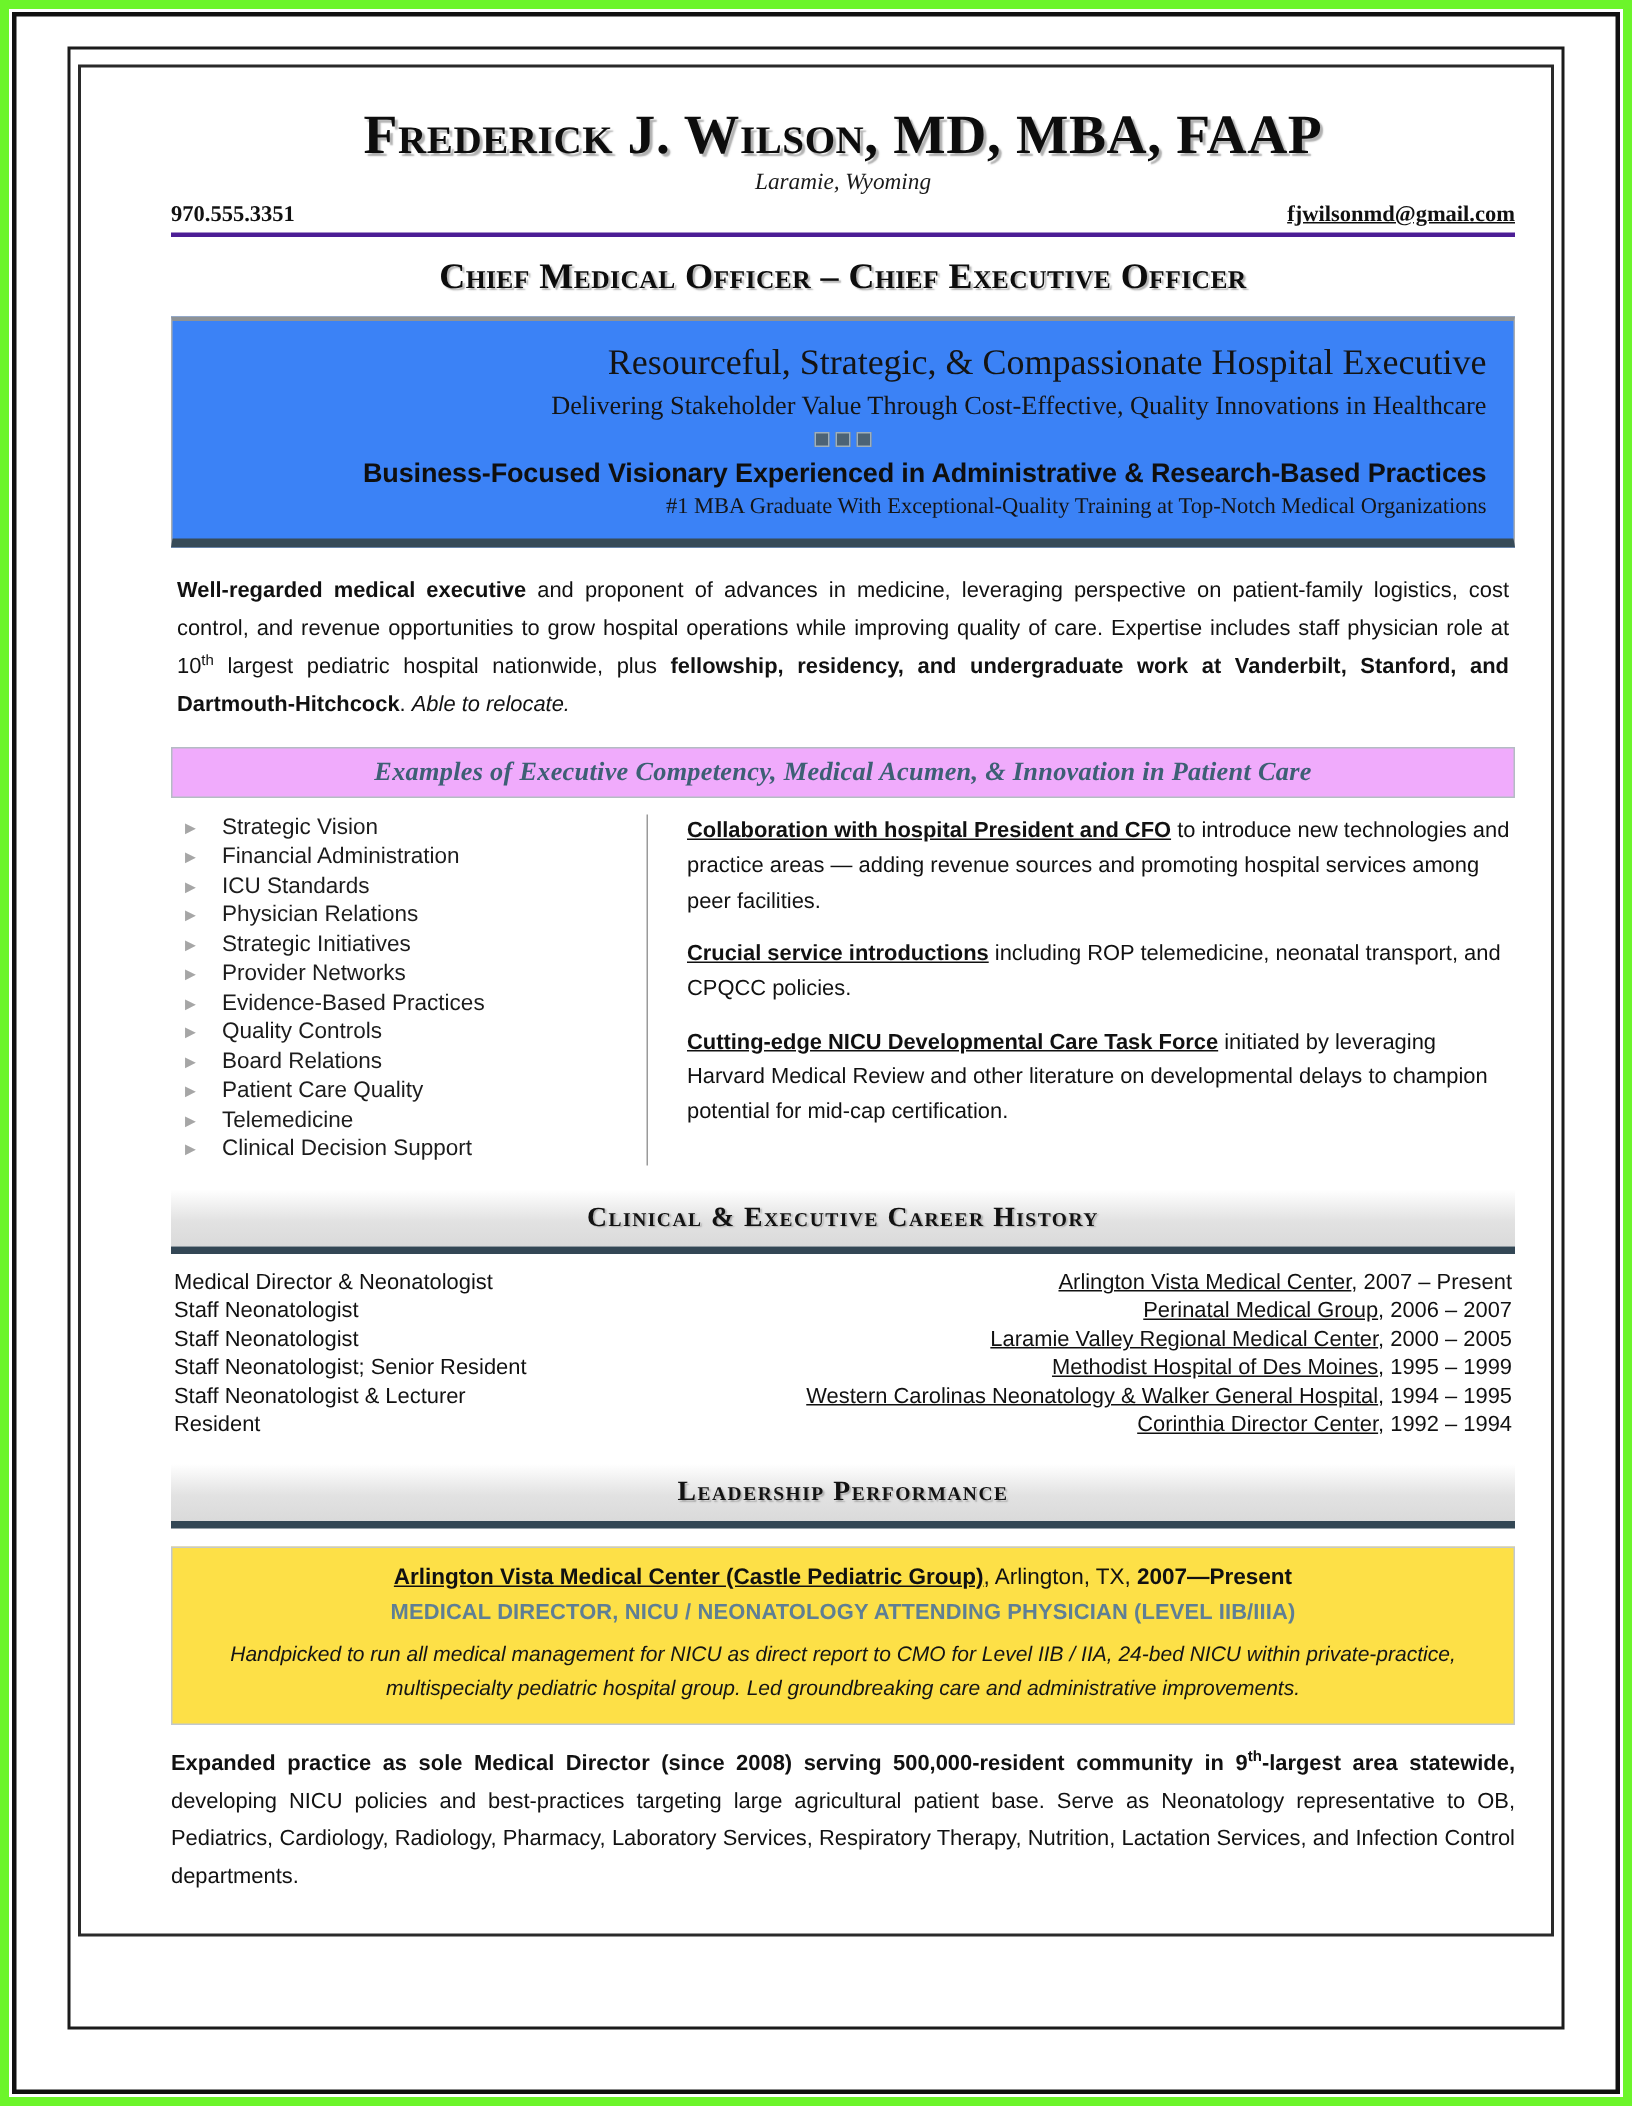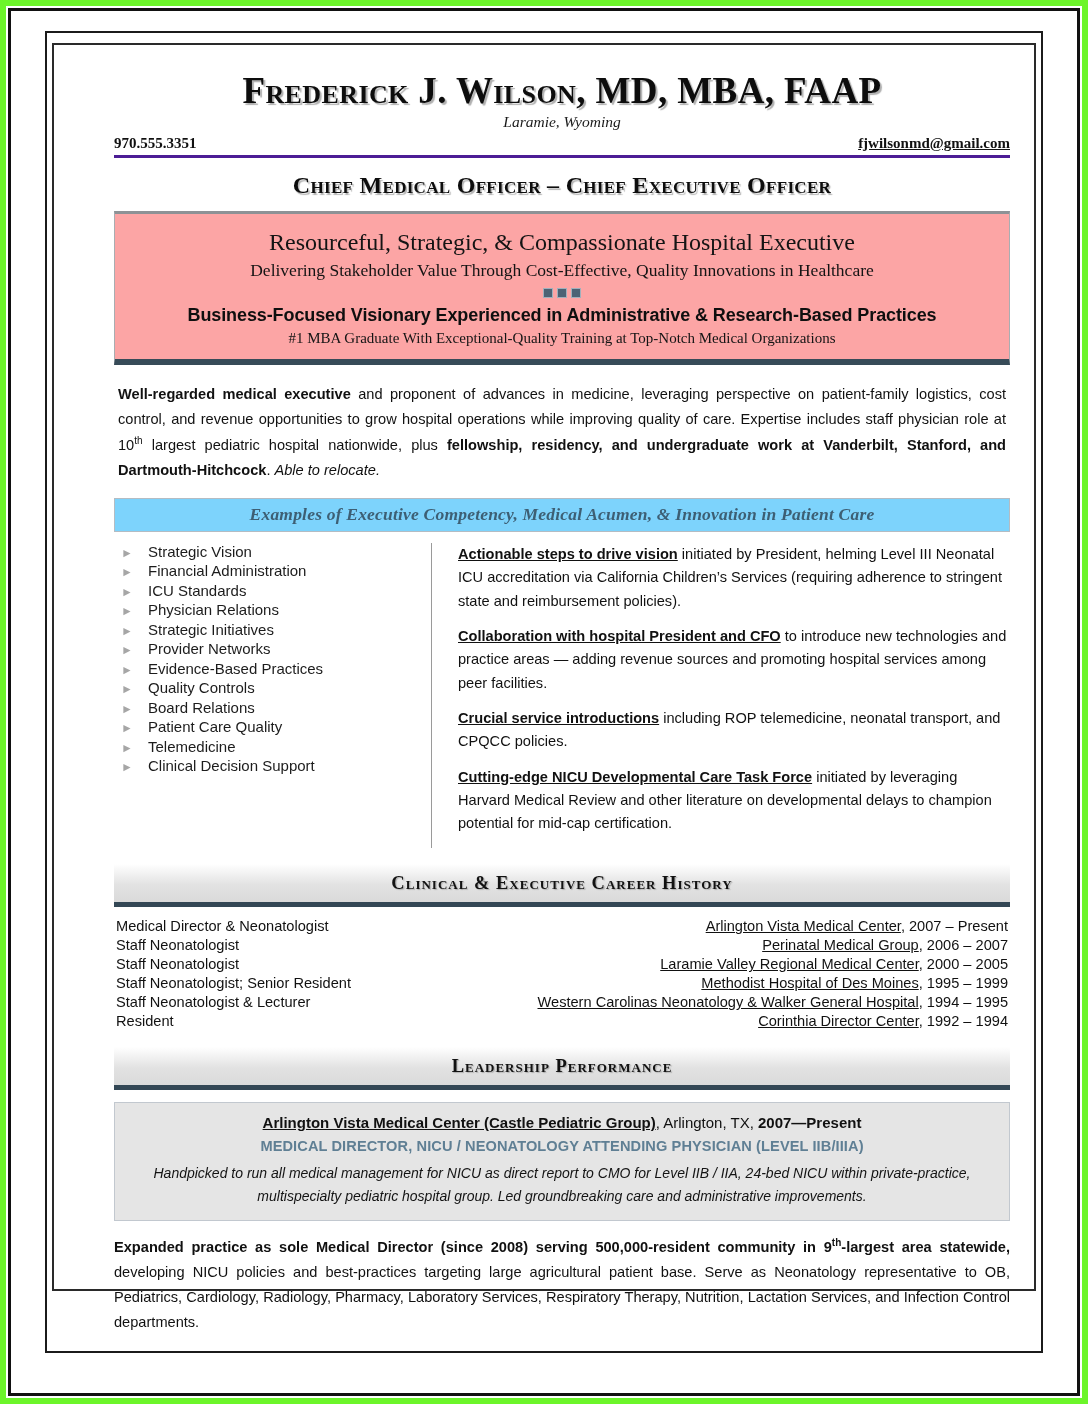--- a/index.html
+++ b/index.html
@@ -93,27 +93,27 @@
     font-size: 24px;
     font-variant: small-caps;
     letter-spacing: 0.3px;
     color: #0d0d0d;
     text-shadow: 1.5px 1.5px 1px rgba(160,160,160,0.8);
     margin: 14px 0 12px 0;
   }
 
   
   .summary-box {
-    background: #fca5a5;
+    background: #3b82f6;
     border-top: 3px solid #8d9296;
     border-left: 1px solid #a9adb1;
     border-right: 1px solid #a9adb1;
     border-bottom: 6px solid #374b58;
     padding: 14px 18px 12px 18px;
-    text-align: center;
+    text-align: right;
   }
   .sum-l1 {
     font-family: "Liberation Serif", serif;
     font-size: 24px;
     color: #141414;
     line-height: 1.2;
   }
   .sum-l2 {
     font-family: "Liberation Serif", serif;
     font-size: 17.5px;
@@ -155,21 +155,21 @@
     color: #111;
     text-align: justify;
   }
   .intro b { font-weight: bold; }
   .intro i { font-style: italic; }
   .intro sup { font-size: 10px; }
 
   
   .band {
     margin-top: 15px;
-    background: #7dd3fc;
+    background: #f0abfc;
     border: 1px solid #b4bcc3;
     padding: 5px 0 6px 0;
     text-align: center;
   }
   .band-text {
     font-family: "Liberation Serif", serif;
     font-style: italic;
     font-weight: bold;
     font-size: 17.5px;
     color: #3d5f74;
@@ -247,21 +247,21 @@
     font-size: 14.6px;
     color: #111;
     padding: 1.5px 2px;
   }
   .hrow .role { font-weight: normal; }
   .hrow .org u { text-decoration: underline; }
 
   
   .lead-box {
     margin-top: 12px;
-    background: #e5e5e5;
+    background: #fde047;
     border: 1px solid #c2c8cf;
     padding: 11px 14px 12px 14px;
     text-align: center;
   }
   .lead-l1 {
     font-family: "Liberation Sans", sans-serif;
     font-size: 15px;
     color: #111;
     margin-bottom: 7px;
   }
@@ -385,21 +385,20 @@
       <div class="kw">
           <span class="arrow">►</span>
           <span class="kwlabel">Telemedicine</span>
         </div>
       <div class="kw">
           <span class="arrow">►</span>
           <span class="kwlabel">Clinical Decision Support</span>
         </div>
     </div>
     <div class="col-right">
-      <div class="ach"><b>Actionable steps to drive vision</b><span> initiated by President, helming Level III Neonatal ICU accreditation via California Children’s Services (requiring adherence to stringent state and reimbursement policies).</span></div>
       <div class="ach"><b>Collaboration with hospital President and CFO</b><span> to introduce new technologies and practice areas — adding revenue sources and promoting hospital services among peer facilities.</span></div>
       <div class="ach"><b>Crucial service introductions</b><span> including ROP telemedicine, neonatal transport, and CPQCC policies.</span></div>
       <div class="ach"><b>Cutting-edge NICU Developmental Care Task Force</b><span> initiated by leveraging Harvard Medical Review and other literature on developmental delays to champion potential for mid-cap certification.</span></div>
     </div>
   </div>
 
   <div class="sec-bar">
     <span class="sec-bar-text">Clinical &amp; Executive Career History</span>
   </div>
   <div class="hist">

